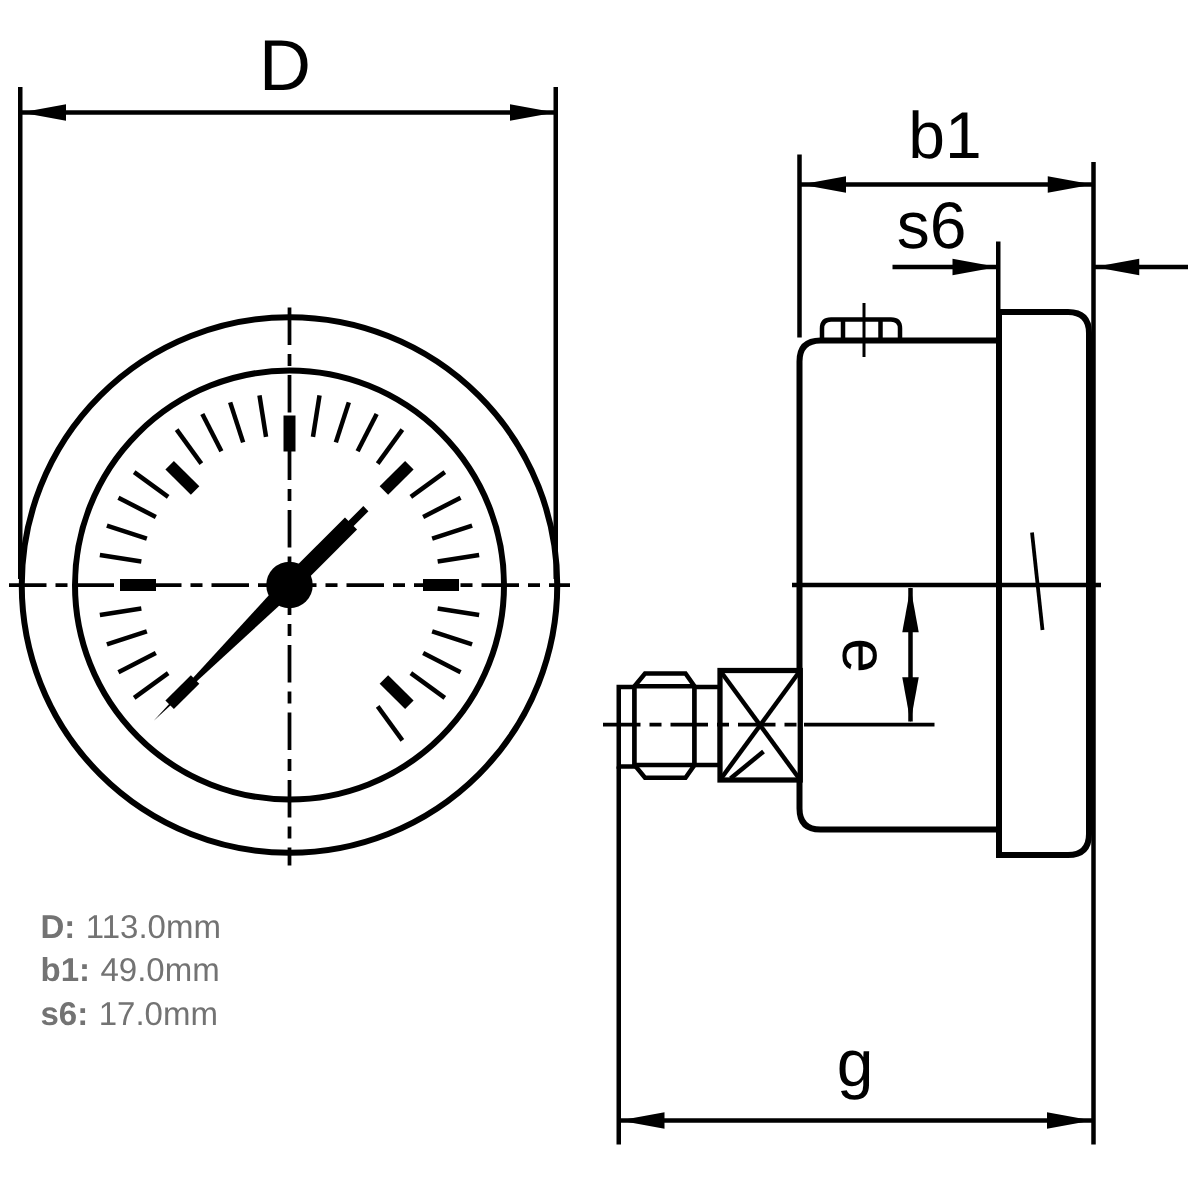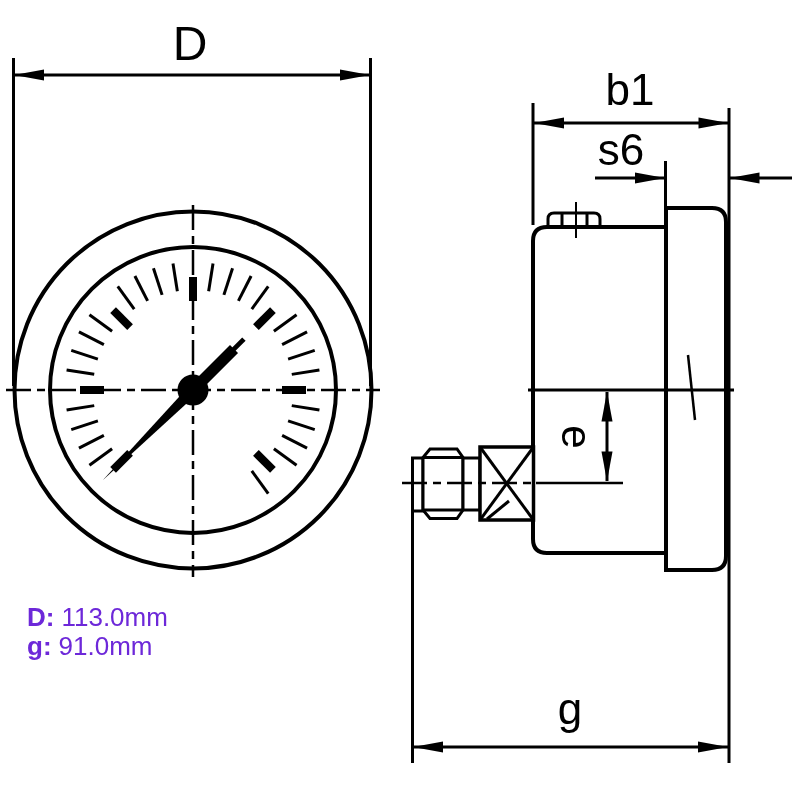--- a/index.html
+++ b/index.html
@@ -1,20 +1,20 @@
 <!DOCTYPE html>
 <html><head>
 <meta charset="utf-8">
 <style>
   html,body{margin:0;padding:0;background:#fff;}
   #canvas{position:relative;width:800px;height:800px;background:#fff;overflow:hidden;
           font-family:"Liberation Sans",sans-serif;}
   #drawing{position:absolute;left:0;top:0;}
   .dimtext{font-family:"Liberation Sans",sans-serif;fill:#000;}
-  #spec-block{position:absolute;left:27px;top:603px;font-size:26px;line-height:29px;color:#6d28d9;}
+  #spec-block{position:absolute;left:27px;top:603px;font-size:22px;line-height:29px;color:#737373;}
   .spec-row b{font-weight:bold;margin-right:7px;}
 </style>
 </head>
 <body>
 
 <div id="canvas">
 
 <svg id="drawing" width="800" height="800" viewBox="0 0 800 800">
 
   <g stroke="#000" fill="none">
@@ -127,16 +127,17 @@
     <line x1="412.5" y1="511" x2="412.5" y2="763" stroke-width="3"></line>
     <line x1="413" y1="747" x2="728" y2="747" stroke-width="3"></line>
     <polygon points="413,747 443,741.5 443,752.5" fill="#000" stroke="none"></polygon>
     <polygon points="728,747 698,741.5 698,752.5" fill="#000" stroke="none"></polygon>
     <text class="dimtext" x="570" y="724" font-size="44" text-anchor="middle" stroke="none" fill="#000">g</text>
   </g>
 </svg>
 
 <div id="spec-block">
   <div class="spec-row"><b>D:</b><span>113.0mm</span></div>
-  <div class="spec-row"><b>g:</b><span>91.0mm</span></div>
+  <div class="spec-row"><b>b1:</b><span>49.0mm</span></div>
+  <div class="spec-row"><b>s6:</b><span>17.0mm</span></div>
 </div>
 
 </div>
 
 </body></html>

